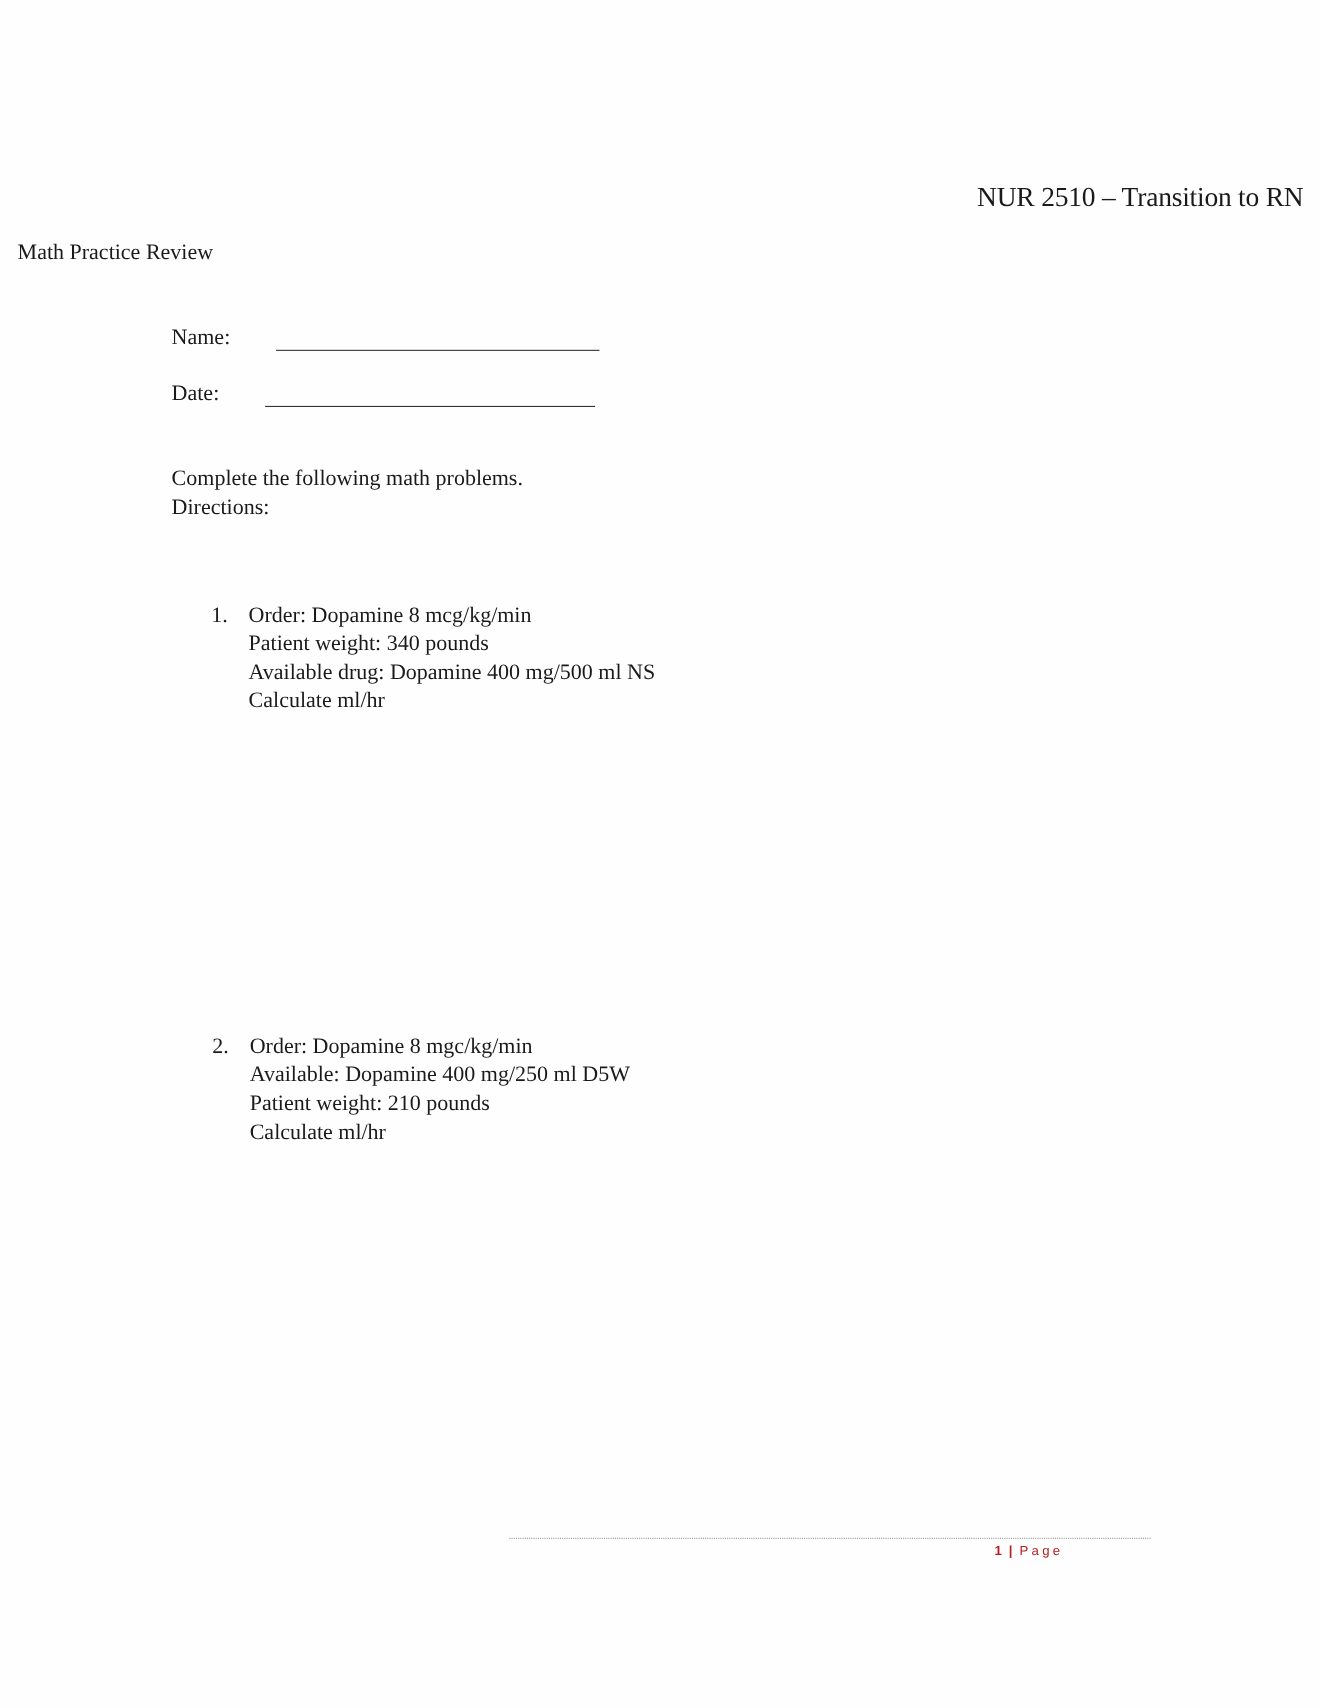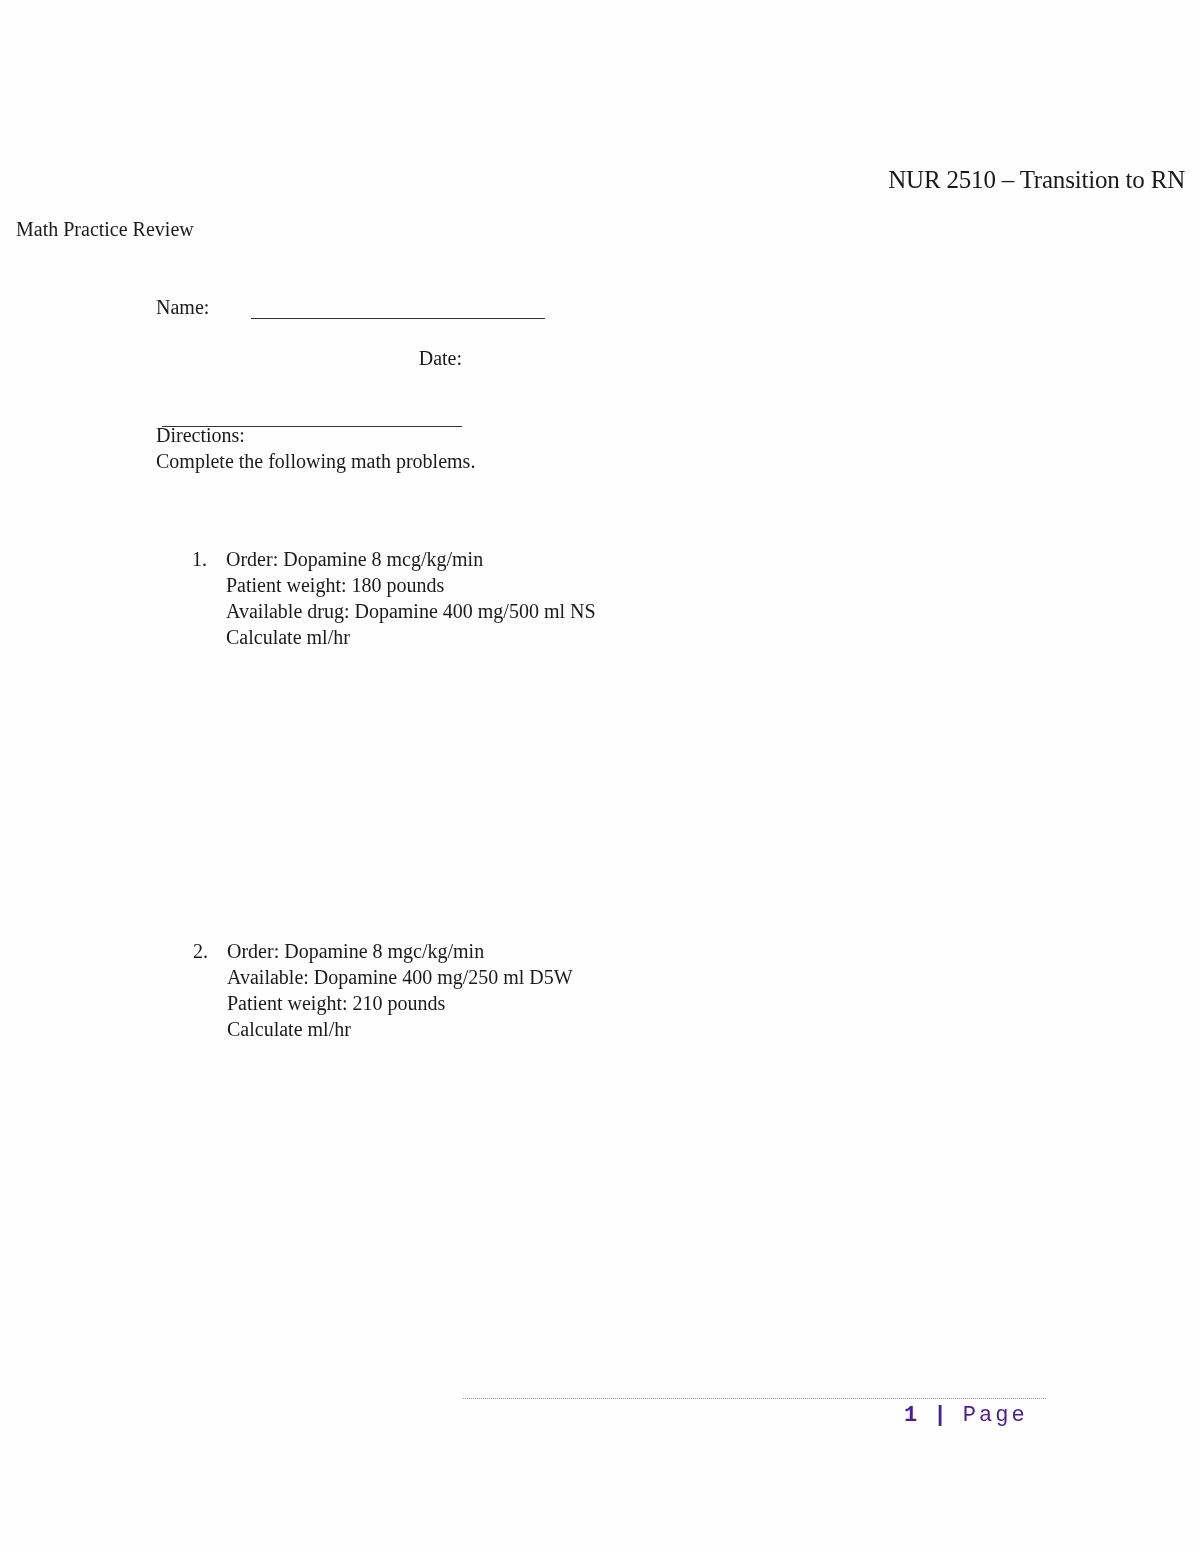--- a/index.html
+++ b/index.html
@@ -13,34 +13,34 @@
       font-size: 25px; letter-spacing: -0.2px;
     }
     .subtitle {
       position: absolute; top: 218px; left: 16px; width: 1187px; text-align: left;
       font-size: 20px;
     }
     .field { position: absolute; left: 156px; font-size: 20px; display: flex; align-items: flex-end; gap: 36px; }
     .field .blank { display: inline-block; border-bottom: 1.5px solid #333; height: 20px; margin-left: 6px; }
     .field-name { top: 296px; }
     .field-name .blank { width: 294px; }
-    .field-date { top: 347px; flex-direction: column; }
+    .field-date { top: 347px; }
     .field-date .blank { width: 300px; }
     .directions { position: absolute; left: 156px; top: 422px; font-size: 20px; line-height: 26px; }
     .problem { position: absolute; left: 192px; font-size: 20px; line-height: 26px; display: flex; }
     .problem .num { width: 34px; }
     .problem-1 { top: 546px; }
     .problem-2 { top: 938px; left: 193px; }
     .footer-rule {
       position: absolute; top: 1398px; left: 463px; width: 583px; height: 0;
       border-top: 1px dotted #9a9a9a;
     }
     .page-num {
       position: absolute; top: 1403px; left: 904px;
-      font-family: Liberation Mono, monospace; font-size: 22px; letter-spacing: 3px; color: #4c1d95;
+      font-family: Liberation Sans, sans-serif; font-size: 12px; letter-spacing: 3px; color: #b91c1c;
     }
     .page-num b { letter-spacing: 0; }
   </style>
 </head>
 <body>
 
 <div class="page">
 
   <div class="title">NUR 2510 – Transition to RN</div>
   <div class="subtitle">Math Practice Review</div>
@@ -49,29 +49,29 @@
     <span>Name:</span>
     <span class="blank"></span>
   </div>
 
   <div class="field field-date">
     <span>Date:</span>
     <span class="blank"></span>
   </div>
 
   <div class="directions">
+    <div>Complete the following math problems.</div>
     <div>Directions:</div>
-    <div>Complete the following math problems.</div>
   </div>
 
   <div class="problem problem-1">
     <div class="num">1.</div>
     <div>
       <div>Order: Dopamine 8 mcg/kg/min</div>
-      <div>Patient weight: 180 pounds</div>
+      <div>Patient weight: 340 pounds</div>
       <div>Available drug: Dopamine 400 mg/500 ml NS</div>
       <div>Calculate ml/hr</div>
     </div>
   </div>
 
   <div class="problem problem-2">
     <div class="num">2.</div>
     <div>
       <div>Order: Dopamine 8 mgc/kg/min</div>
       <div>Available: Dopamine 400 mg/250 ml D5W</div>

